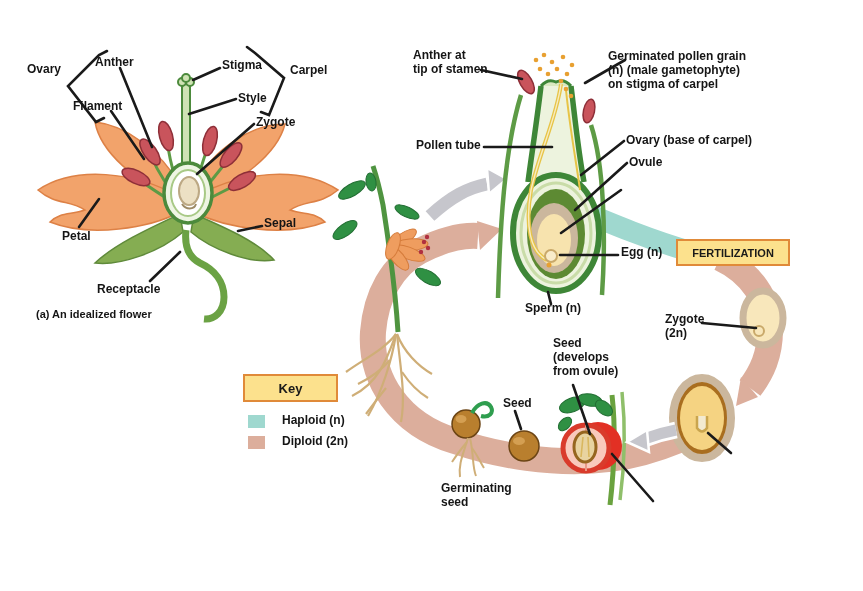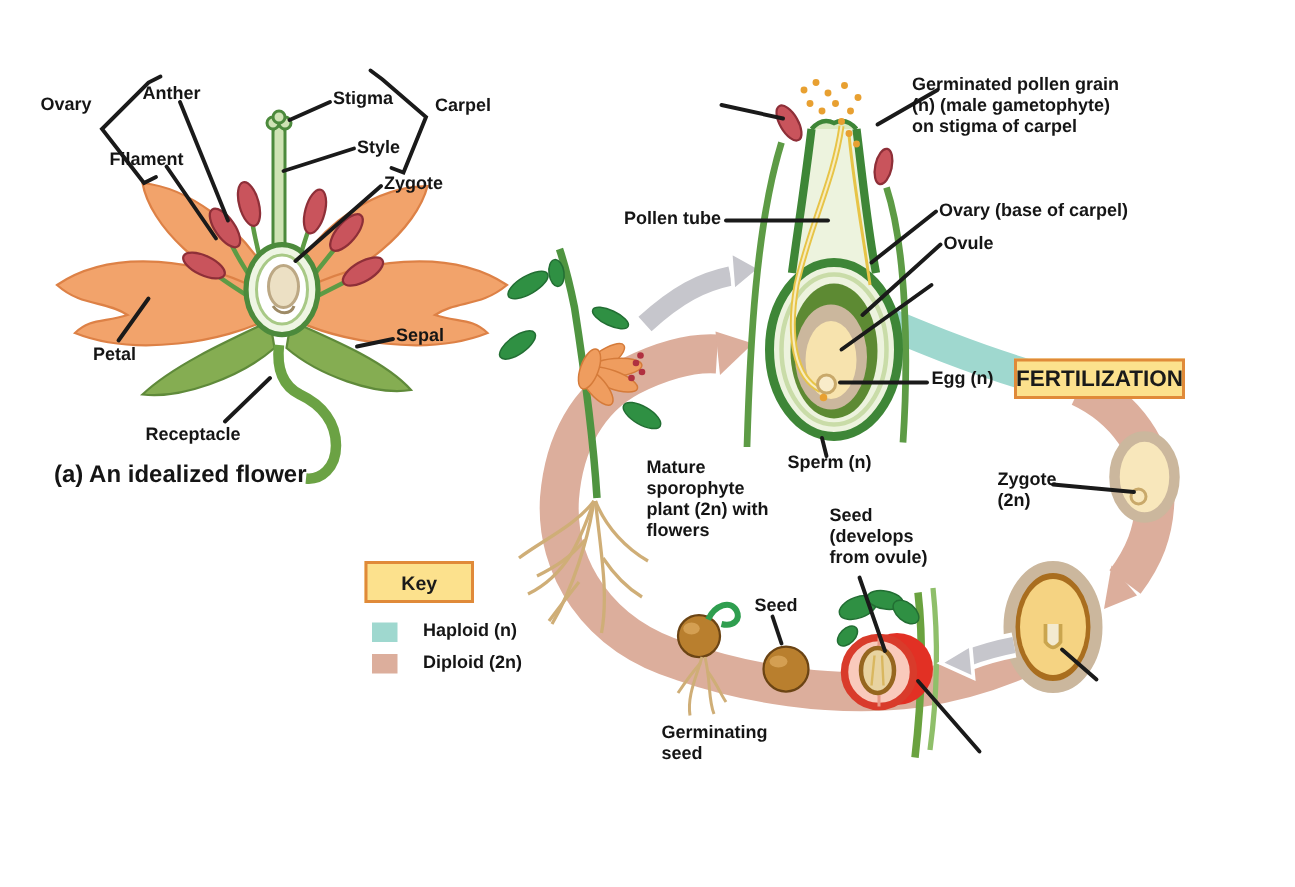--- a/index.html
+++ b/index.html
@@ -1,21 +1,21 @@
 <!DOCTYPE html>
 <html><head>
 <meta charset="utf-8">
 <style>
   html,body{margin:0;padding:0;background:#fff;}
   .stage{position:relative;width:863px;height:591px;background:#ffffff;
          font-family:"Liberation Sans",sans-serif;overflow:hidden;}
   .art{position:absolute;left:0;top:0;z-index:1;}
   .lbl{position:absolute;z-index:3;font-weight:bold;font-size:12px;line-height:1.18;
        color:#151515;white-space:pre-line;}
-  .cap{font-size:16px;}
+  .cap{font-size:11px;}
   .box{position:absolute;z-index:3;background:#fce18d;border:2.5px solid #e08a39;
        display:flex;align-items:center;justify-content:center;font-weight:bold;
        color:#1a1a1a;box-sizing:border-box;}
   .swatch{position:absolute;z-index:3;width:17px;height:13px;}
   .sw-haploid{background:#9fd8cf;}
   .sw-diploid{background:#dcae9c;}
 </style>
 </head>
 <body>
 
@@ -252,42 +252,40 @@
   <div class="lbl" style="left:73px;top:99px">Filament</div>
   <div class="lbl" style="left:222px;top:58px">Stigma</div>
   <div class="lbl" style="left:290px;top:63px">Carpel</div>
   <div class="lbl" style="left:238px;top:91px">Style</div>
   <div class="lbl" style="left:256px;top:115px">Zygote</div>
   <div class="lbl" style="left:62px;top:229px">Petal</div>
   <div class="lbl" style="left:264px;top:216px">Sepal</div>
   <div class="lbl" style="left:97px;top:282px">Receptacle</div>
   <div class="lbl cap" style="left:36px;top:308px">(a) An idealized flower</div>
 
+  <div class="lbl" style="left:413px;top:48px">Anther at
+tip of stamen</div>
   <div class="lbl" style="left:608px;top:49px">Germinated pollen grain
 (n) (male gametophyte)
 on stigma of carpel</div>
   <div class="lbl" style="left:416px;top:138px">Pollen tube</div>
   <div class="lbl" style="left:626px;top:133px">Ovary (base of carpel)</div>
   <div class="lbl" style="left:629px;top:155px">Ovule</div>
   <div class="lbl" style="left:621px;top:245px">Egg (n)</div>
   <div class="lbl" style="left:525px;top:301px">Sperm (n)</div>
-  <div class="lbl" style="left:431px;top:304px">Mature
-sporophyte
-plant (2n) with
-flowers</div>
   <div class="lbl" style="left:665px;top:312px">Zygote
 (2n)</div>
   <div class="lbl" style="left:553px;top:336px">Seed
 (develops
 from ovule)</div>
   <div class="lbl" style="left:503px;top:396px">Seed</div>
   <div class="lbl" style="left:441px;top:481px">Germinating
 seed</div>
 
-  <div class="box" style="left:676px;top:239px;width:114px;height:27px;font-size:15px">FERTILIZATION</div>
-
-  <div class="box" style="left:243px;top:374px;width:73px;height:28px;font-size:13px">Key</div>
+  <div class="box" style="left:676px;top:239px;width:114px;height:27px;font-size:11px">FERTILIZATION</div>
+
+  <div class="box" style="left:243px;top:374px;width:95px;height:28px;font-size:13px">Key</div>
   <div class="swatch sw-haploid" style="left:248px;top:415px"></div>
   <div class="lbl" style="left:282px;top:413px">Haploid (n)</div>
   <div class="swatch sw-diploid" style="left:248px;top:436px"></div>
   <div class="lbl" style="left:282px;top:434px">Diploid (2n)</div>
 
 </div>
 
 </body></html>

